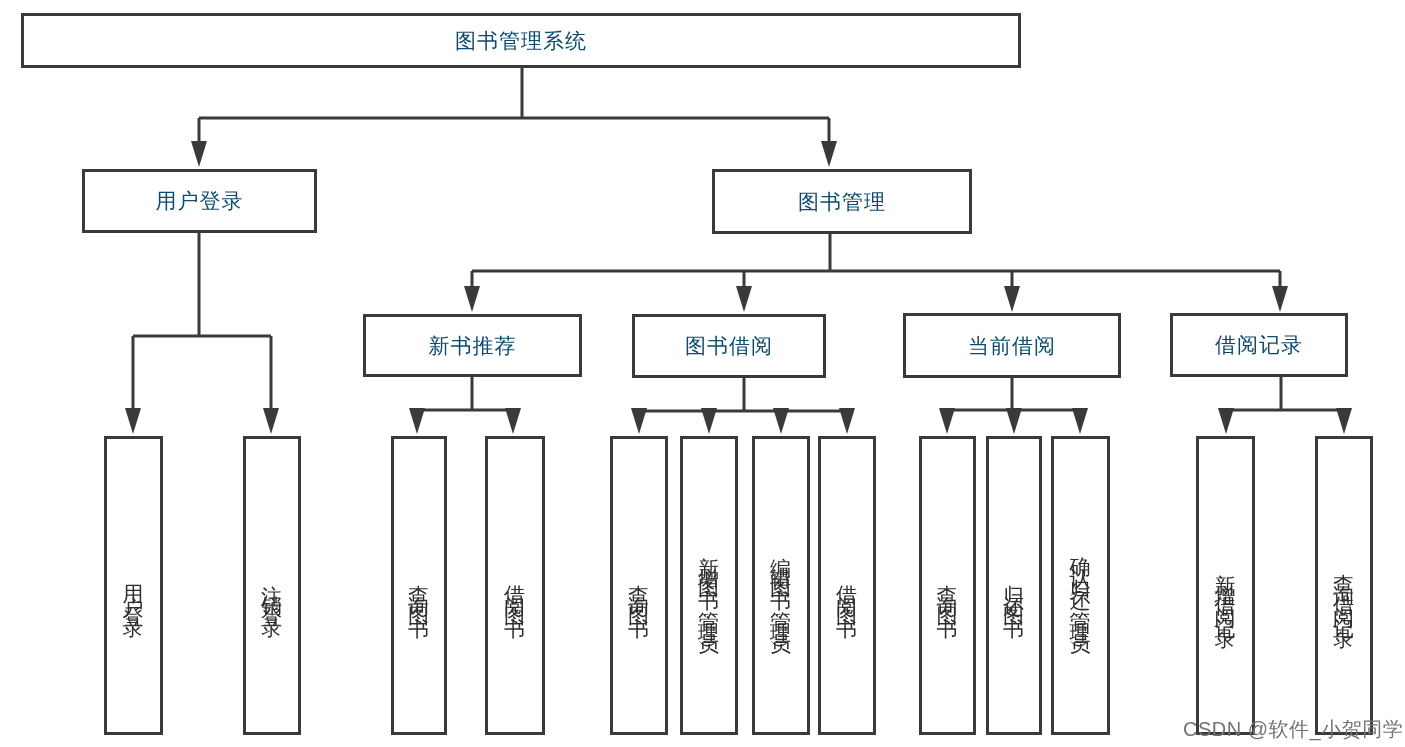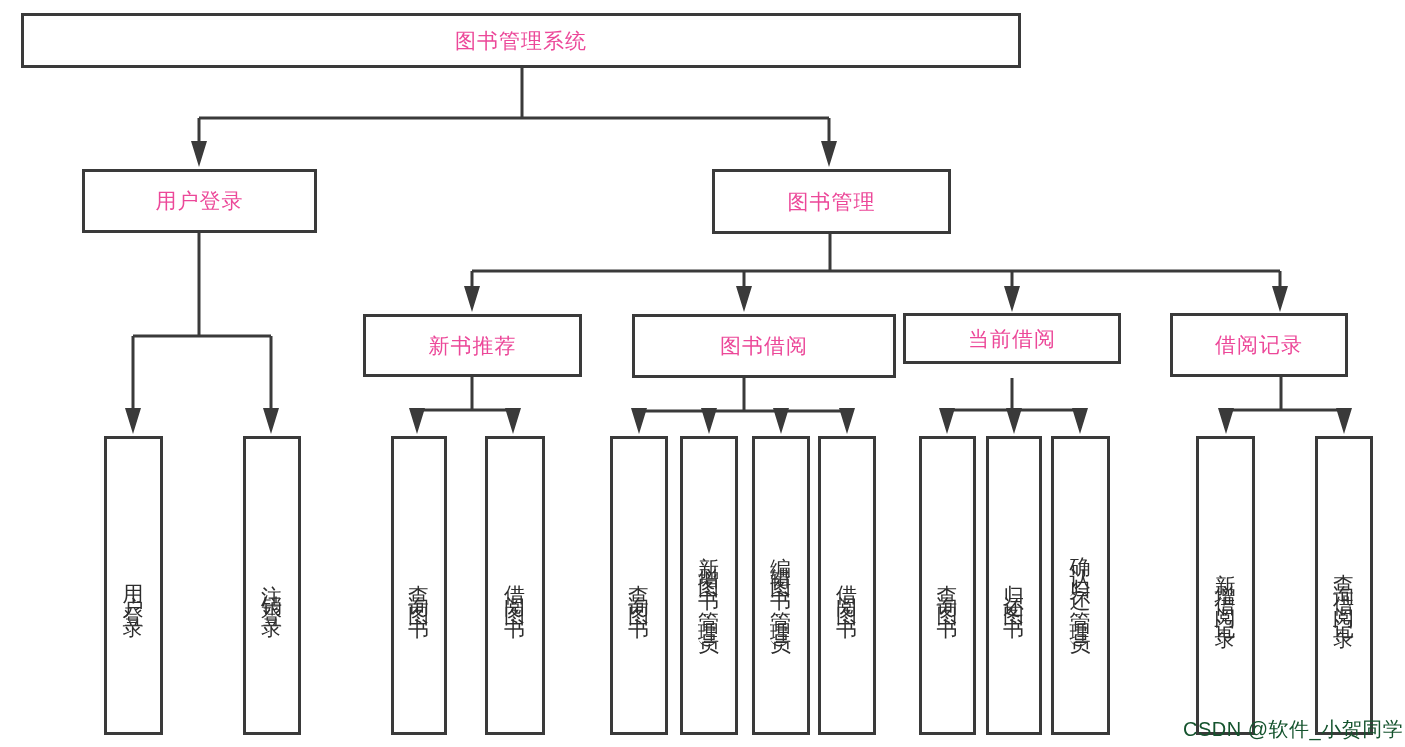--- a/index.html
+++ b/index.html
@@ -10,21 +10,21 @@
     font-family:"Liberation Sans", sans-serif;
     overflow:hidden;
   }
   #connectors{position:absolute;left:0;top:0;z-index:1;}
   .hbox{
     position:absolute;z-index:2;
     box-sizing:border-box;
     border:3px solid #3a3a3a;
     background:#ffffff;
     display:flex;align-items:center;justify-content:center;
-    font-size:21px;font-weight:500;color:#ec4899;
+    font-size:21px;font-weight:500;color:#0c4a6e;
     letter-spacing:1px;
   }
   .vbox{
     position:absolute;z-index:2;
     box-sizing:border-box;
     border:3px solid #3a3a3a;
     background:#ffffff;
     top:436px;height:299px;
     display:flex;align-items:center;justify-content:center;
   }
@@ -32,21 +32,21 @@
     writing-mode:vertical-rl;
     font-size:21px;font-weight:500;color:#2d2d2d;
     letter-spacing:11px;
     padding-top:8px;
     line-height:1;
     white-space:nowrap;
   }
   #watermark{
     position:absolute;z-index:3;
     left:1183px;top:716px;
-    font-size:20px;color:#14532d;
+    font-size:20px;color:#737373;
     letter-spacing:0.5px;
     white-space:nowrap;
   }
 </style>
 </head>
 <body>
 
 <div id="canvas">
 
   <svg id="connectors" width="1405" height="747" viewBox="0 0 1405 747">
@@ -78,31 +78,31 @@
       M1218,408 L1234,408 L1226,434 Z  M1336,408 L1352,408 L1344,434 Z"></path>
   </svg>
 
   <div class="hbox" style="left:21px;top:13px;width:1000px;height:55px;">
     <span>图书管理系统</span>
   </div>
 
   <div class="hbox" style="left:82px;top:169px;width:235px;height:64px;">
     <span>用户登录</span>
   </div>
-  <div class="hbox" style="left:712px;top:169px;width:239px;height:65px;">
+  <div class="hbox" style="left:712px;top:169px;width:260px;height:65px;">
     <span>图书管理</span>
   </div>
 
   <div class="hbox" style="left:363px;top:314px;width:219px;height:63px;text-align:center;">
     <span>新书推荐</span>
   </div>
-  <div class="hbox" style="left:632px;top:314px;width:264px;height:64px;">
+  <div class="hbox" style="left:632px;top:314px;width:194px;height:64px;">
     <span>图书借阅</span>
   </div>
-  <div class="hbox" style="left:903px;top:313px;width:218px;height:51px;">
+  <div class="hbox" style="left:903px;top:313px;width:218px;height:65px;">
     <span>当前借阅</span>
   </div>
   <div class="hbox" style="left:1170px;top:313px;width:178px;height:64px;">
     <span>借阅记录</span>
   </div>
 
   <div class="vbox" style="left:104px;width:59px;">
     <span class="vlabel">用户登录</span>
   </div>
   <div class="vbox" style="left:243px;width:58px;">

